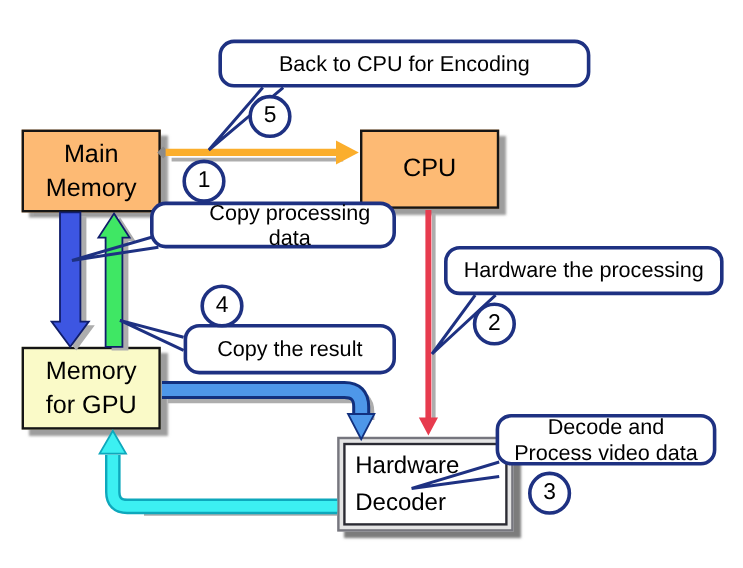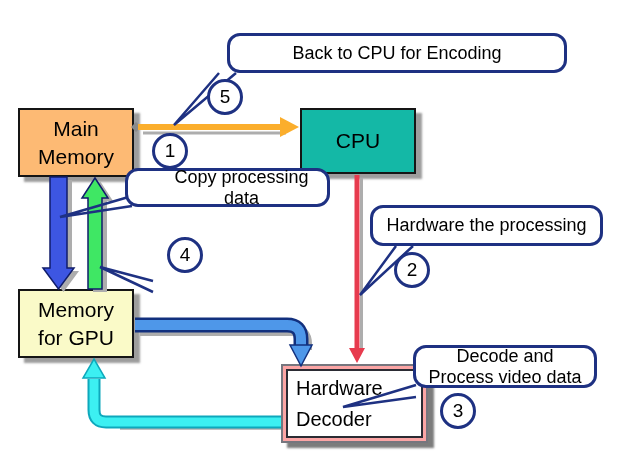--- a/index.html
+++ b/index.html
@@ -13,37 +13,37 @@
     display:flex;align-items:center;justify-content:center;text-align:center;
     font-size:21px;line-height:1.3;white-space:pre-line;
     box-shadow:6px 5px 2px rgba(105,105,105,0.65);z-index:1;
   }
   #node-main-memory{left:18px;top:108px;width:116px;height:69px;}
   #node-cpu{left:300px;top:108px;width:116px;height:66px;}
   #node-gpu-memory{left:18px;top:289px;width:116px;height:69px;}
   
   #node-hw-outer{
     position:absolute;left:281px;top:364px;width:147px;height:79px;box-sizing:border-box;
-    border:2px solid #76767e;background:#fca5a5;padding:3px;
+    border:2px solid #76767e;background:#e5e5e5;padding:3px;
     box-shadow:6px 5px 2px rgba(80,80,80,0.75);z-index:1;
   }
   #node-hw-inner{
     box-sizing:border-box;width:100%;height:100%;border:2px solid #2b2b33;background:#ffffff;
     display:flex;align-items:center;justify-content:flex-start;text-align:left;
     font-size:20px;line-height:1.55;white-space:pre-line;padding-left:8px;
   }
   
   #arrow-layer{position:absolute;left:0;top:0;z-index:2;}
   
   .callout{
     position:absolute;box-sizing:border-box;background:#ffffff;border:3px solid #1E3182;
     border-radius:13px;display:flex;align-items:center;justify-content:center;
     text-align:center;font-size:18px;line-height:1.15;white-space:pre-line;z-index:3;
   }
-  #callout-step5{left:182px;top:33px;width:340px;height:40px;margin-left:45px;}
+  #callout-step5{left:182px;top:33px;width:310px;height:40px;}
   #callout-step1{left:125px;top:168px;width:205px;height:39px;}
   #callout-step2{left:370px;top:205px;width:233px;height:41px;}
   #callout-step4{left:153px;top:270px;width:177px;height:42px;}
   #callout-step3{left:413px;top:345px;width:184px;height:43px;}
   
   .numcircle{
     position:absolute;box-sizing:border-box;width:36px;height:36px;border-radius:50%;
     background:#ffffff;border:3px solid #1E3182;display:flex;align-items:center;
     justify-content:center;font-size:19px;z-index:4;
   }
@@ -54,21 +54,21 @@
   #num-step3{left:440px;top:393px;}
 </style>
 </head>
 <body>
 
 <div id="canvas">
 
   <div class="node" id="node-main-memory" style="background-color: #fdba74;">Main
 Memory</div>
 
-  <div class="node" id="node-cpu" style="background-color: #14b8a6;">CPU</div>
+  <div class="node" id="node-cpu" style="background-color: #fdba74;">CPU</div>
 
   <div class="node" id="node-gpu-memory" style="background-color: rgb(250, 250, 200);">Memory
 for GPU</div>
 
   <div id="node-hw-outer">
     <div id="node-hw-inner" style="background-color: rgb(255, 255, 255);">Hardware
 Decoder</div>
   </div>
 
   <svg id="arrow-layer" width="619" height="473" viewBox="0 0 619 473">
@@ -102,20 +102,21 @@
     <path d="M219,73 L174,125 L236,73" fill="none" stroke-width="2.5" stroke-linejoin="miter" stroke="#1E3182"></path>
     <path d="M132,196 L60,217 L132,206" fill="none" stroke-width="2.5" stroke="#1E3182"></path>
     <path d="M396,246 L360,295 L413,246" fill="none" stroke-width="2.5" stroke="#1E3182"></path>
     <path d="M153,281 L100,267 L153,292" fill="none" stroke-width="2.5" stroke="#1E3182"></path>
     <path d="M416,385 L343,407 L416,397" fill="none" stroke-width="2.5" stroke="#1E3182"></path>
   </svg>
 
   <div class="callout" id="callout-step5" style="border-color: rgb(30, 49, 130);">Back to CPU for Encoding</div>
   <div class="callout" id="callout-step1" style="border-color: rgb(30, 49, 130); padding-left: 28px;">Copy processing data</div>
   <div class="callout" id="callout-step2" style="border-color: rgb(30, 49, 130);">Hardware the processing</div>
+  <div class="callout" id="callout-step4" style="border-color: rgb(30, 49, 130);">Copy the result</div>
   <div class="callout" id="callout-step3" style="border-color: rgb(30, 49, 130);">Decode and
 Process video data</div>
 
   <div class="numcircle" id="num-step5" style="border-color: rgb(30, 49, 130);">5</div>
   <div class="numcircle" id="num-step1" style="border-color: rgb(30, 49, 130);">1</div>
   <div class="numcircle" id="num-step2" style="border-color: rgb(30, 49, 130);">2</div>
   <div class="numcircle" id="num-step4" style="border-color: rgb(30, 49, 130);">4</div>
   <div class="numcircle" id="num-step3" style="border-color: rgb(30, 49, 130);">3</div>
 
 </div>

